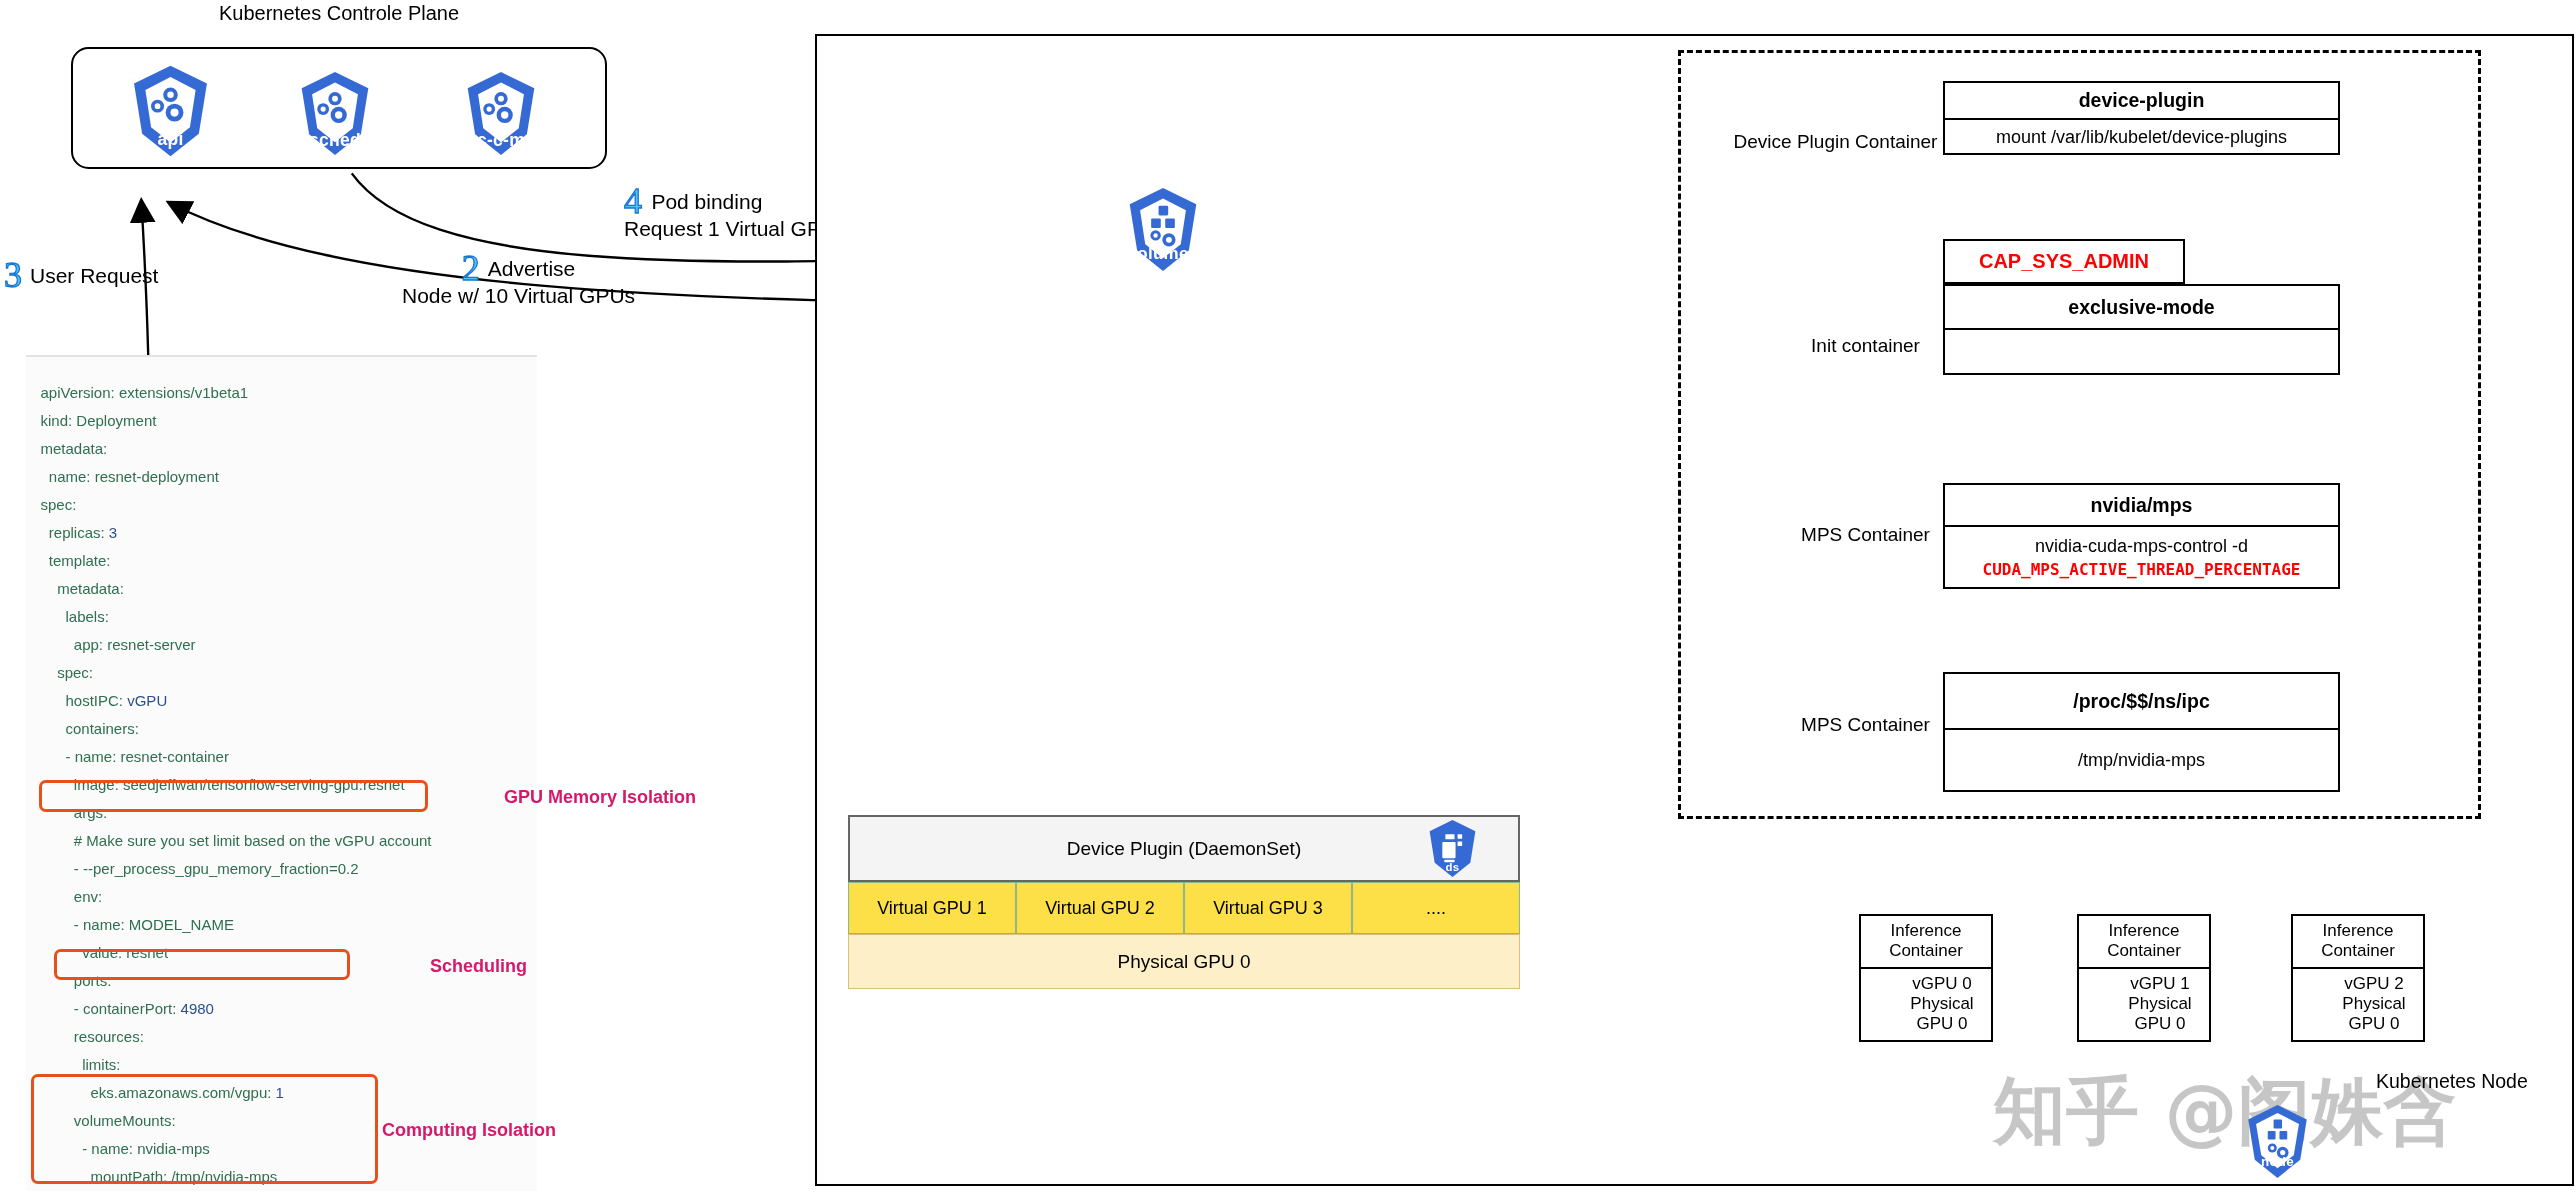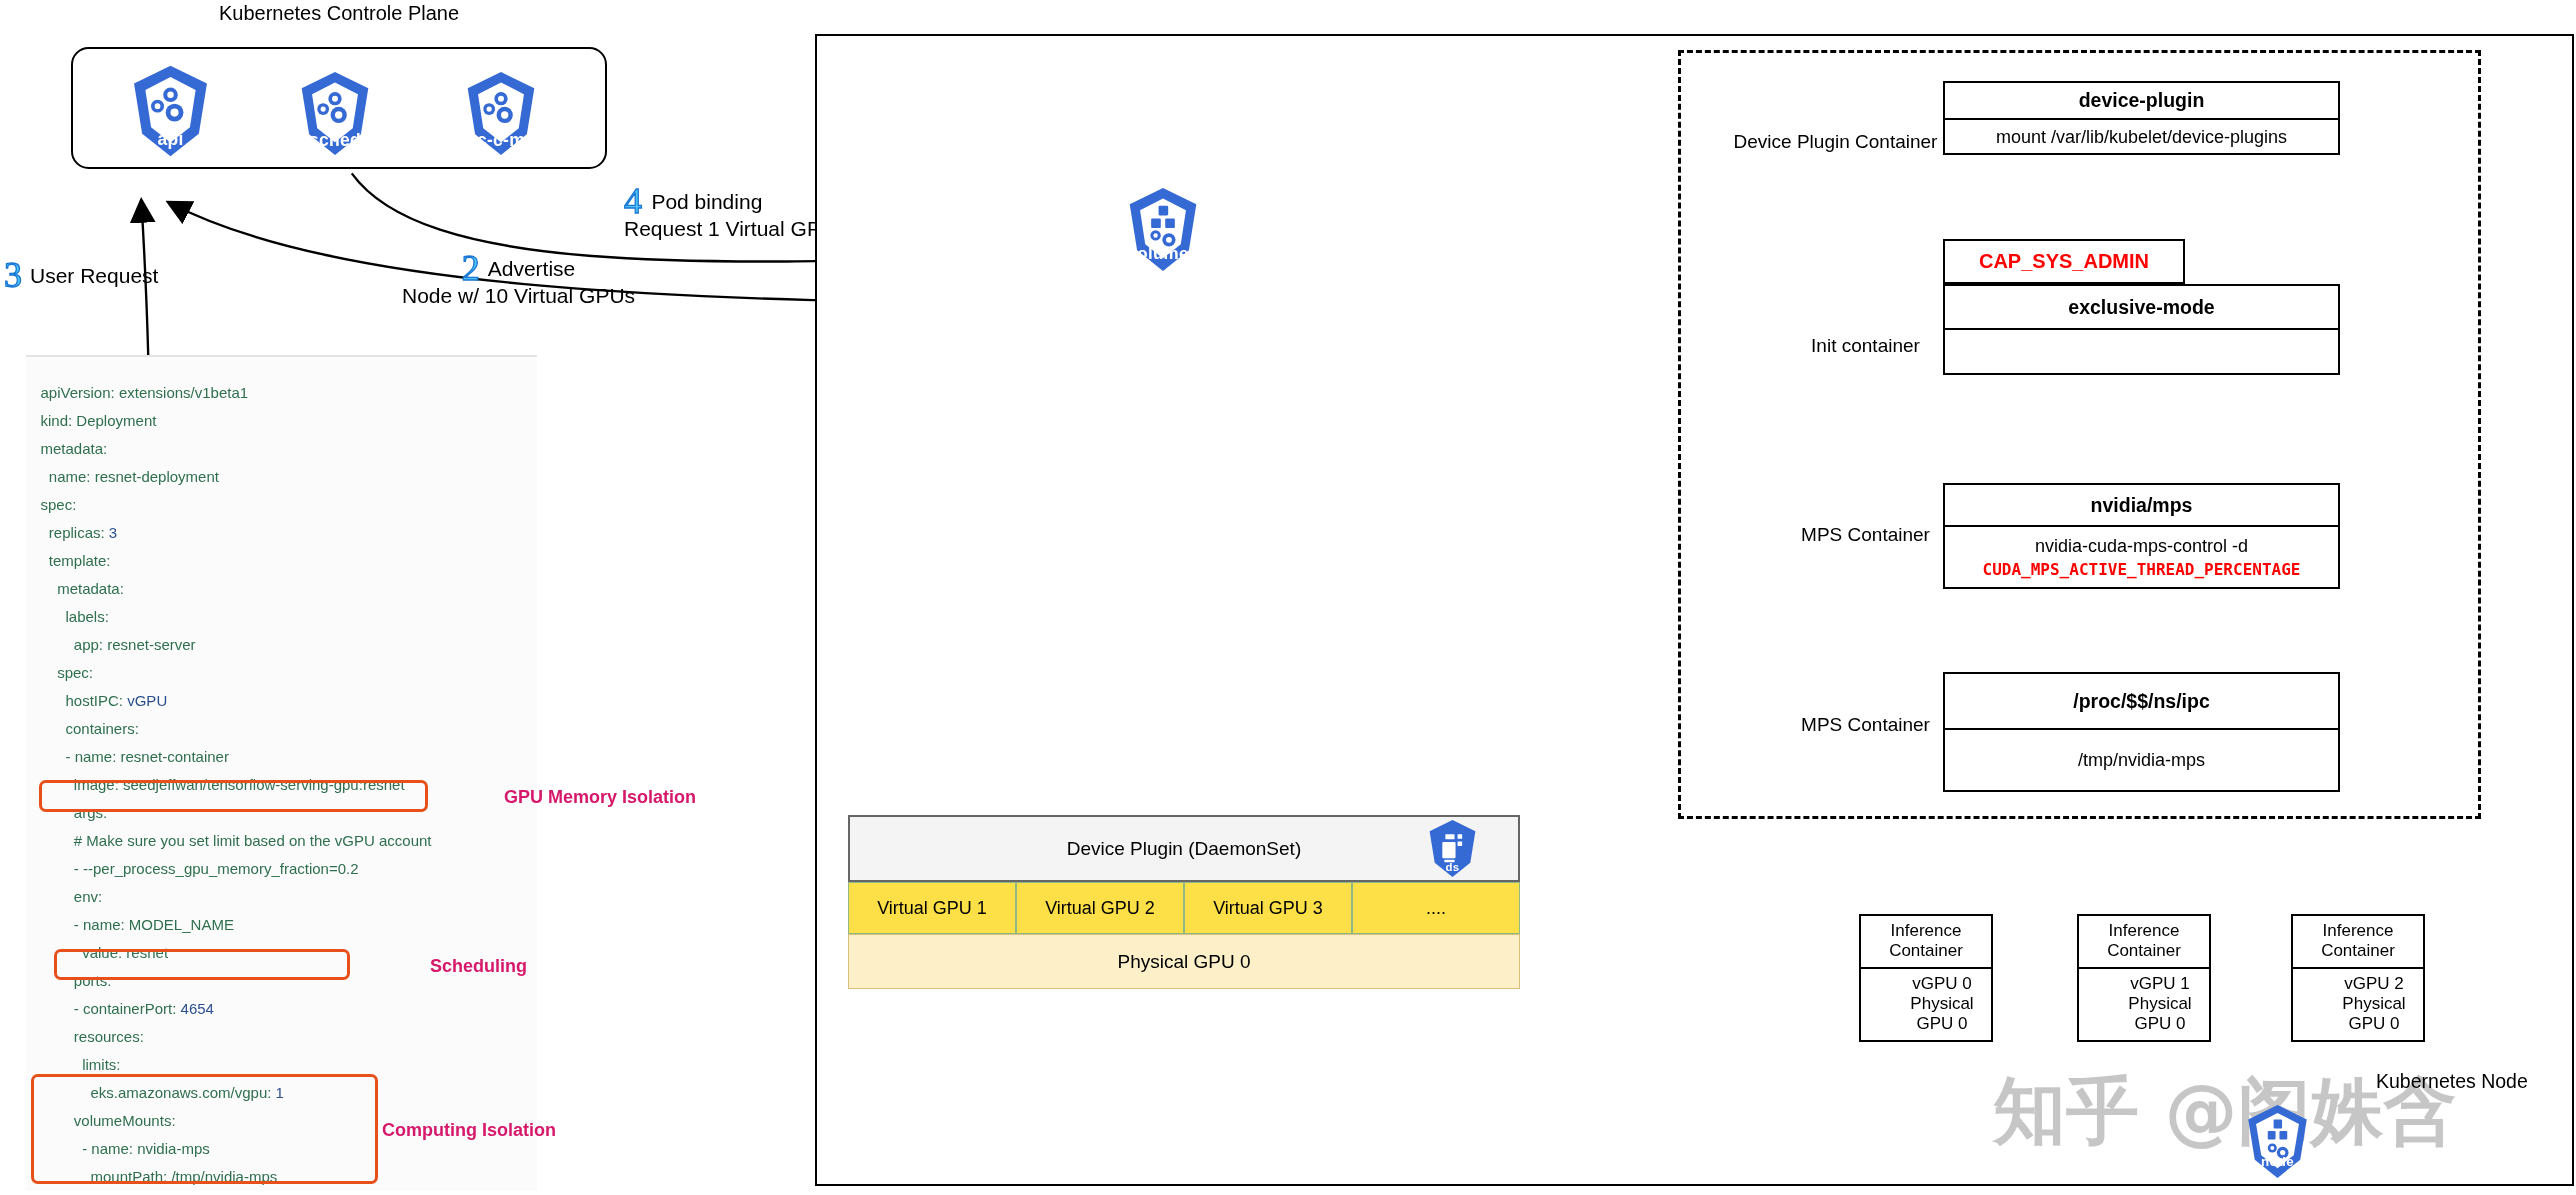--- a/index.html
+++ b/index.html
@@ -212,21 +212,21 @@
       containers:
       - name: resnet-container
         image: seedjeffwan/tensorflow-serving-gpu:resnet
         args:
         # Make sure you set limit based on the vGPU account
         - --per_process_gpu_memory_fraction=0.2
         env:
         - name: MODEL_NAME
           value: resnet
         ports:
-        - containerPort: <span class="yv">4654</span>
+        - containerPort: <span class="yv">4980</span>
         resources:
           limits:
             eks.amazonaws.com/vgpu: <span class="yv">1</span>
         volumeMounts:
           - name: nvidia-mps
             mountPath: /tmp/nvidia-mps
       volumes:
         - name: nvidia-mps
           hostPath:
             path: /tmp/nvidia-mps</pre>

